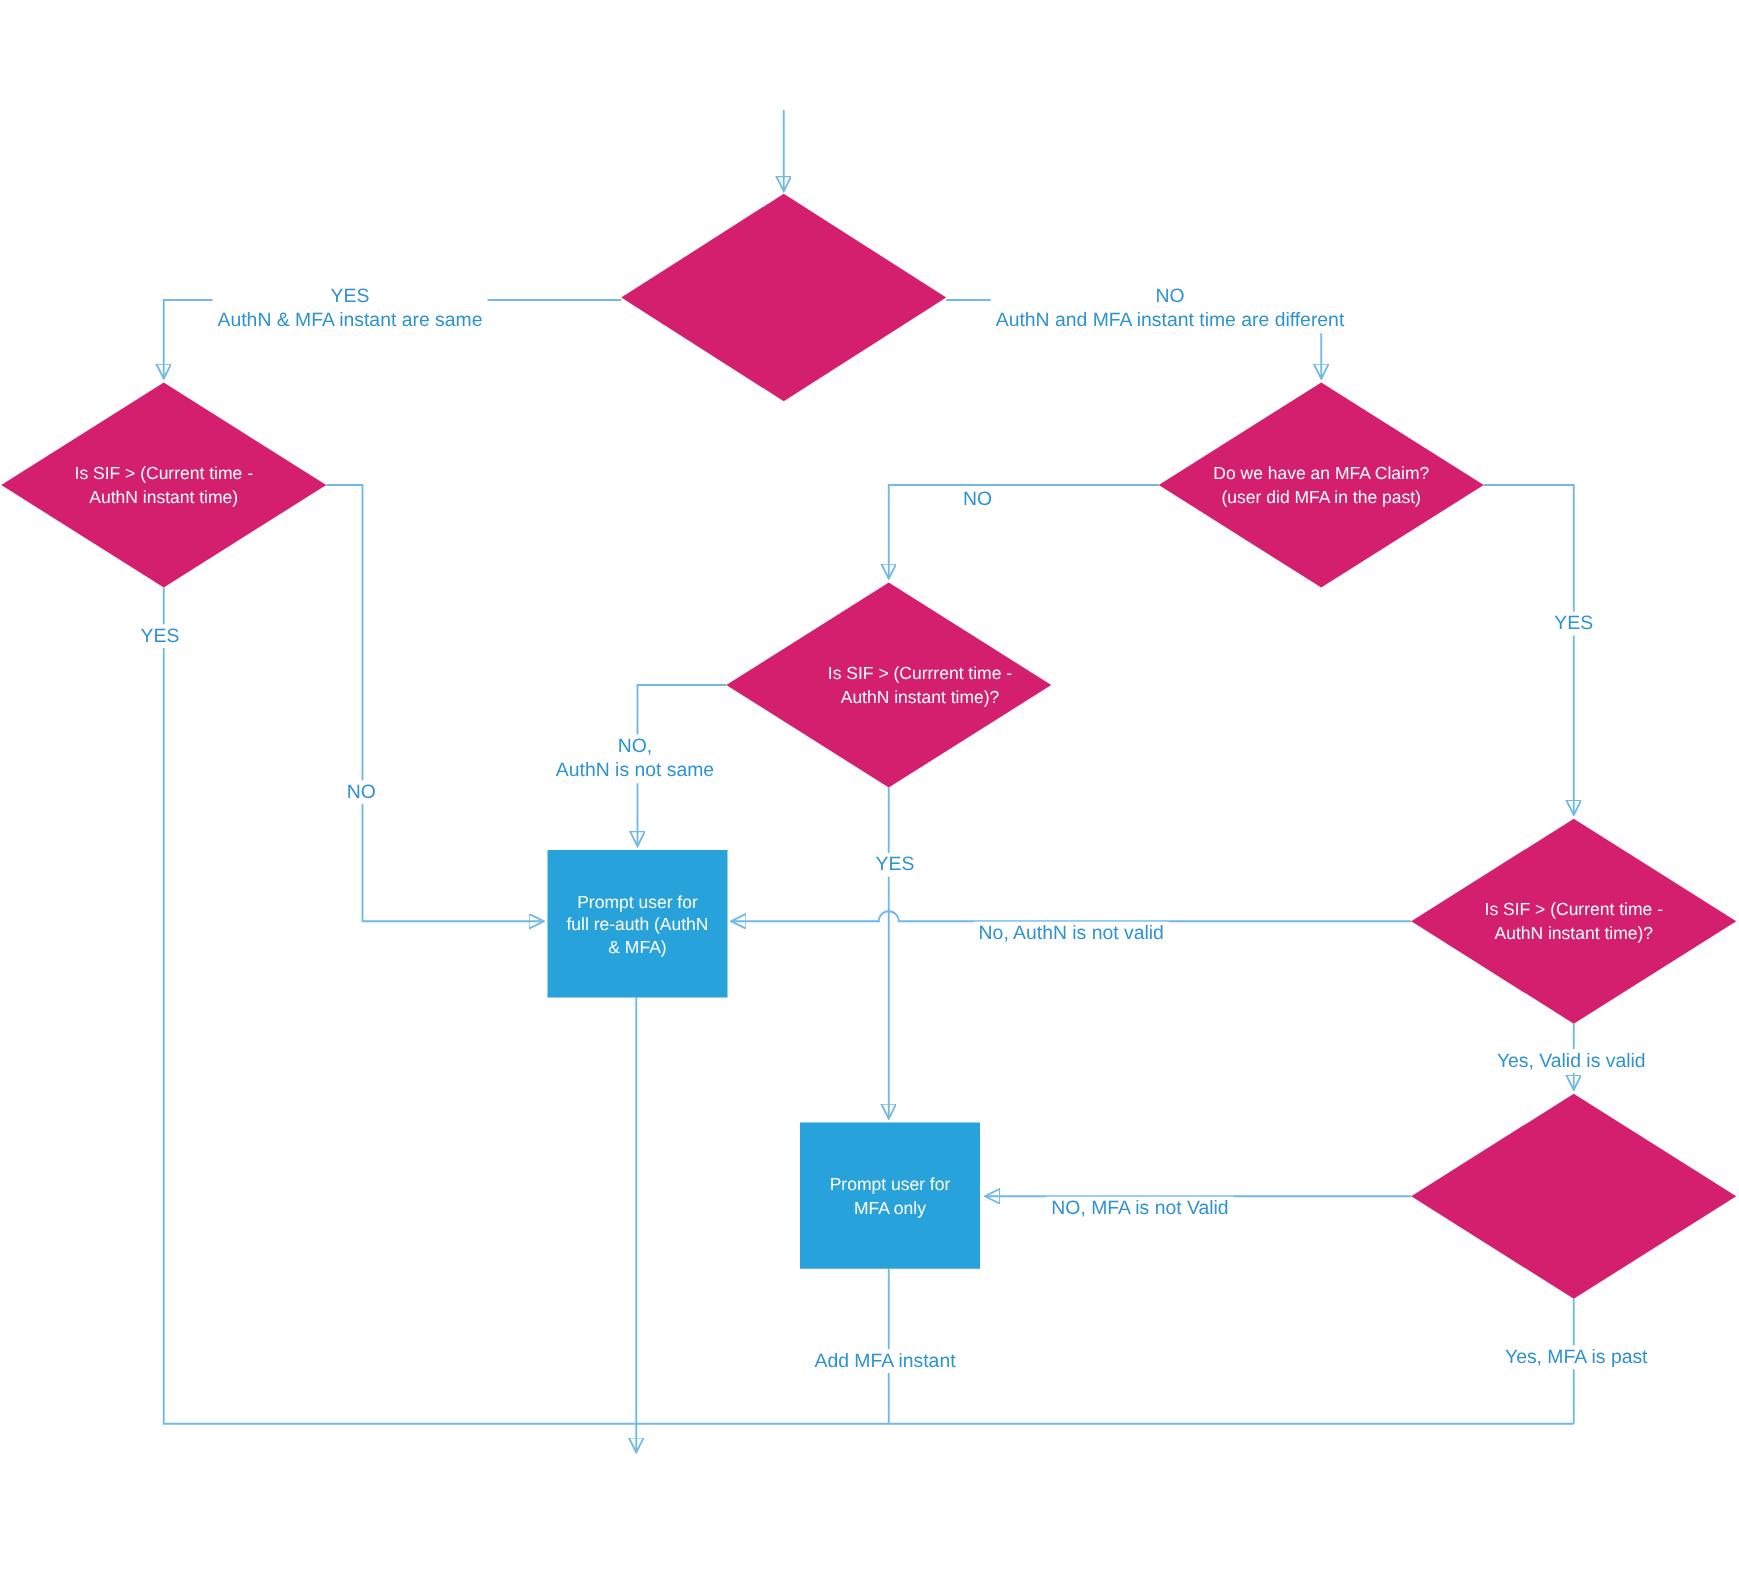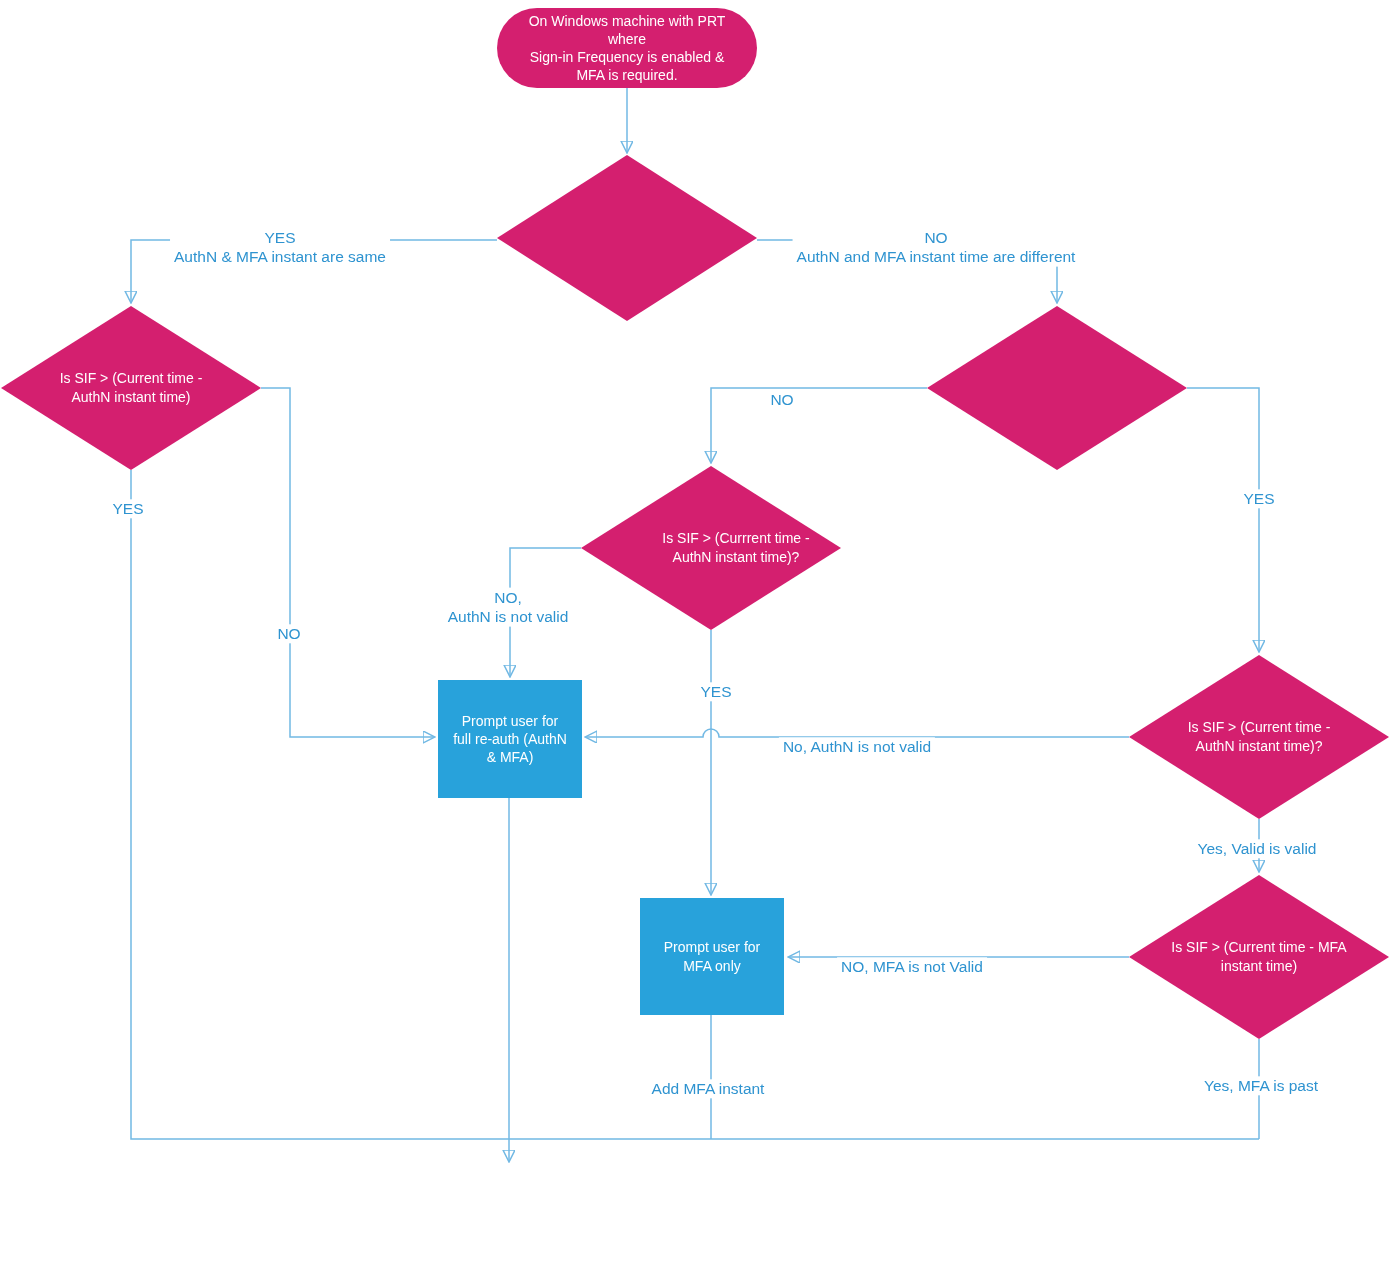--- a/index.html
+++ b/index.html
@@ -63,52 +63,48 @@
     <path d="M1259,1039 V1139"></path>
 
     <polygon class="diamond" points="627,155 757,238 627,321 497,238"></polygon>
     <polygon class="diamond" points="131,306 261,388 131,470 1,388"></polygon>
     <polygon class="diamond" points="1057,306 1187,388 1057,470 927,388"></polygon>
     <polygon class="diamond" points="711,466 841,548 711,630 581,548"></polygon>
     <polygon class="diamond" points="1259,655 1389,737 1259,819 1129,737"></polygon>
     <polygon class="diamond" points="1259,875 1389,957 1259,1039 1129,957"></polygon>
   </svg>
 
-  <div class="node stadium" style="left:497px;top:8px;width:260px;height:80px;border-radius:40px;"><span>On Windows machine with PRT
-where
-Sign-in Frequency is enabled &amp;
-MFA is required.</span></div>
 
   <div class="node process" style="left:438px;top:680px;width:144px;height:118px;"><span>Prompt user for
 full re-auth (AuthN
 &amp; MFA)</span></div>
 
   <div class="node process" style="left:640px;top:898px;width:144px;height:117px;"><span>Prompt user for
 MFA only</span></div>
 
 
   <div class="dtext" style="left:21px;top:358px;width:220px;height:60px;">Is SIF &gt; (Current time -
 AuthN instant time)</div>
+  <div class="dtext" style="left:940px;top:358px;width:234px;height:60px;">Do we have an MFA Claim?
+(user did MFA in the past)</div>
   <div class="dtext" style="left:626px;top:518px;width:220px;height:60px;">Is SIF &gt; (Currrent time -
 AuthN instant time)?</div>
   <div class="dtext" style="left:1149px;top:707px;width:220px;height:60px;">Is SIF &gt; (Current time -
 AuthN instant time)?</div>
-  <div class="dtext" style="left:1139px;top:927px;width:240px;height:60px;">Is SIF &gt; (Current time - MFA
-instant time)</div>
 
   <div class="elabel" style="left:280px;top:236px;">YES
 AuthN &amp; MFA instant are same</div>
   <div class="elabel" style="left:936px;top:236px;">NO
 AuthN and MFA instant time are different</div>
   <div class="elabel" style="left:128px;top:498px;">YES</div>
   <div class="elabel" style="left:289px;top:623px;">NO</div>
   <div class="elabel" style="left:782px;top:389px;">NO</div>
   <div class="elabel" style="left:1259px;top:488px;">YES</div>
   <div class="elabel" style="left:508px;top:596px;">NO,
-AuthN is not valid</div>
+AuthN is not same</div>
   <div class="elabel" style="left:716px;top:681px;">YES</div>
   <div class="elabel" style="left:857px;top:736px;">No, AuthN is not valid</div>
   <div class="elabel" style="left:1257px;top:838px;">Yes, Valid is valid</div>
   <div class="elabel" style="left:912px;top:956px;">NO, MFA is not Valid</div>
   <div class="elabel" style="left:1261px;top:1075px;">Yes, MFA is past</div>
   <div class="elabel" style="left:708px;top:1078px;text-align:center;">Add MFA instant</div>
 
 </div>
 
 </body></html>

